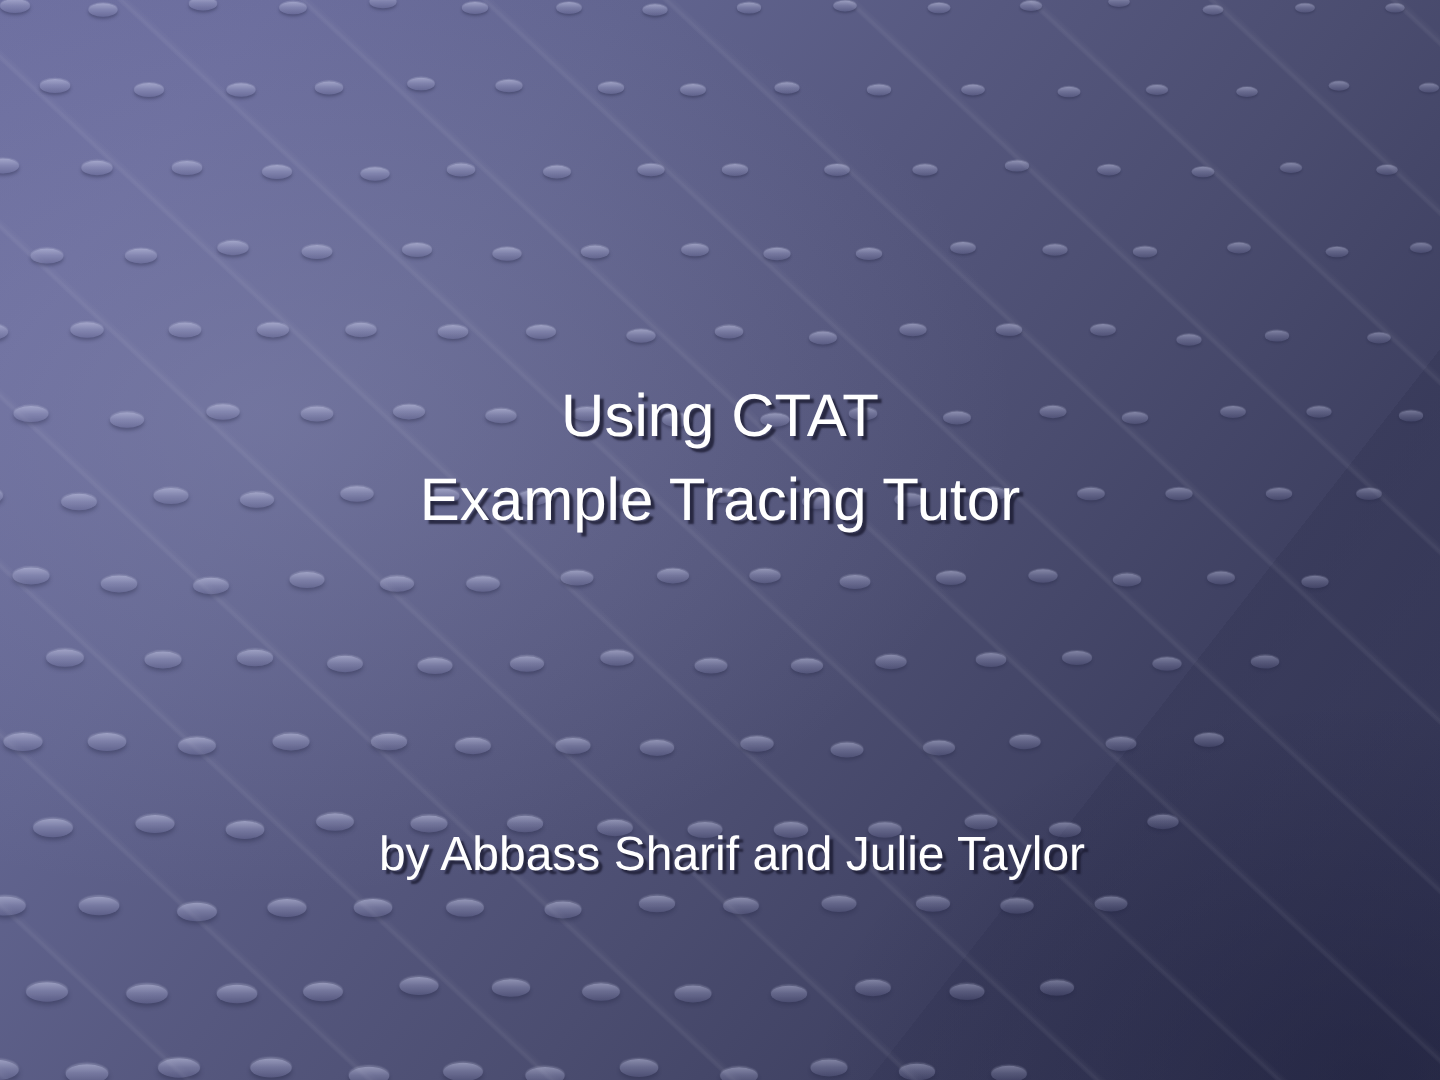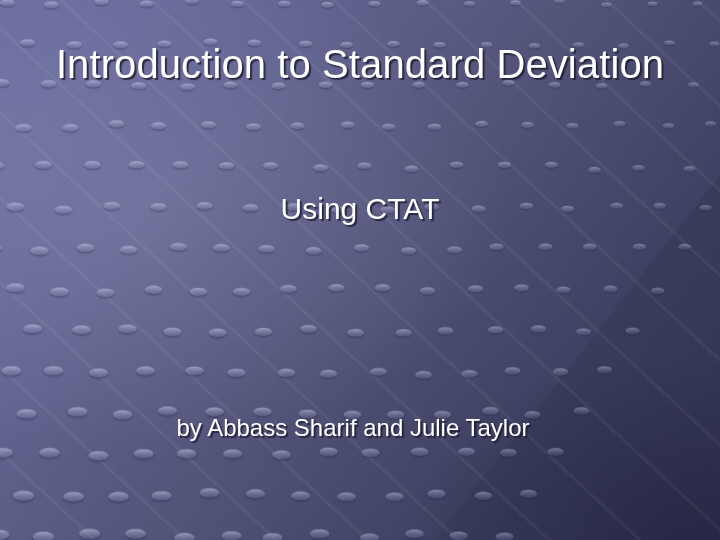--- a/index.html
+++ b/index.html
@@ -115,21 +115,21 @@
     text-align: center;
   }
   .body-line {
     font-size: 30px;
     line-height: 42px;
     white-space: nowrap;
   }
 
   #byline {
     position: absolute;
-    left: 53px;
+    left: 66px;
     top: 412px;
     width: 600px;
     text-align: center;
     font-size: 24px;
     line-height: 32px;
     white-space: nowrap;
   }
 
   #footer {
     position: absolute;
@@ -354,22 +354,22 @@
       <div class="dot" style="left: 178.4px; top: 534.6px; transform: scale(1.56); opacity: 0.97;"></div>
       <div class="dot" style="left: 224.8px; top: 532.9px; transform: scale(1.53); opacity: 0.94;"></div>
       <div class="dot" style="left: 266.4px; top: 534.8px; transform: scale(1.51); opacity: 0.91;"></div>
       <div class="dot" style="left: 313.4px; top: 531.4px; transform: scale(1.48); opacity: 0.88;"></div>
       <div class="dot" style="left: 362.8px; top: 535.3px; transform: scale(1.45); opacity: 0.85;"></div>
       <div class="dot" style="left: 407.8px; top: 531.4px; transform: scale(1.42); opacity: 0.82;"></div>
       <div class="dot" style="left: 452.1px; top: 532.7px; transform: scale(1.39); opacity: 0.79;"></div>
       <div class="dot" style="left: 498px; top: 534px; transform: scale(1.37); opacity: 0.76;"></div>
     </div>
 
-  <div id="title" class="shadowed">Introduction to Standard Deviation</div>
 
   <div id="body-block">
     <div class="body-line shadowed">Using CTAT</div>
+    <div class="body-line shadowed">Example Tracing Tutor</div>
   </div>
 
   <div id="byline" class="shadowed">by Abbass Sharif and Julie Taylor</div>
 
 
 </div>
 
 </body></html>

